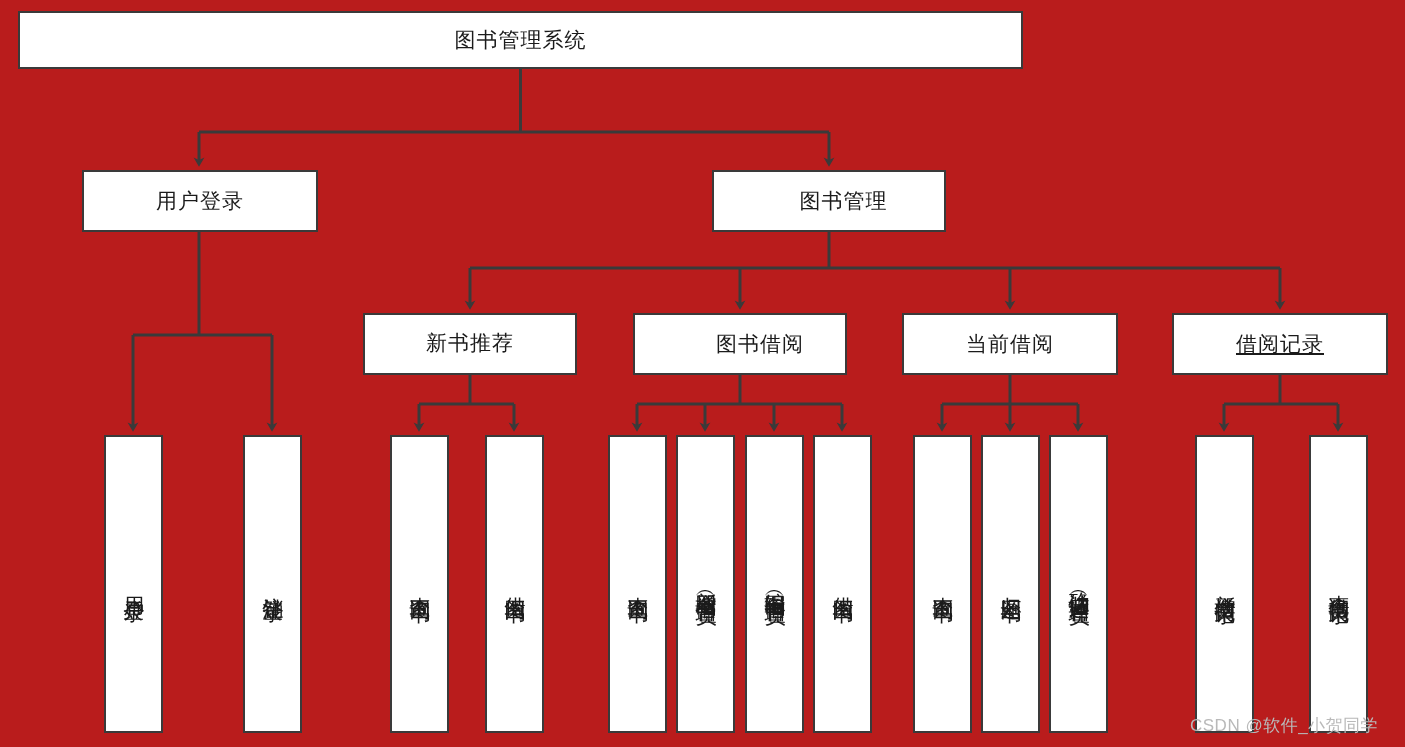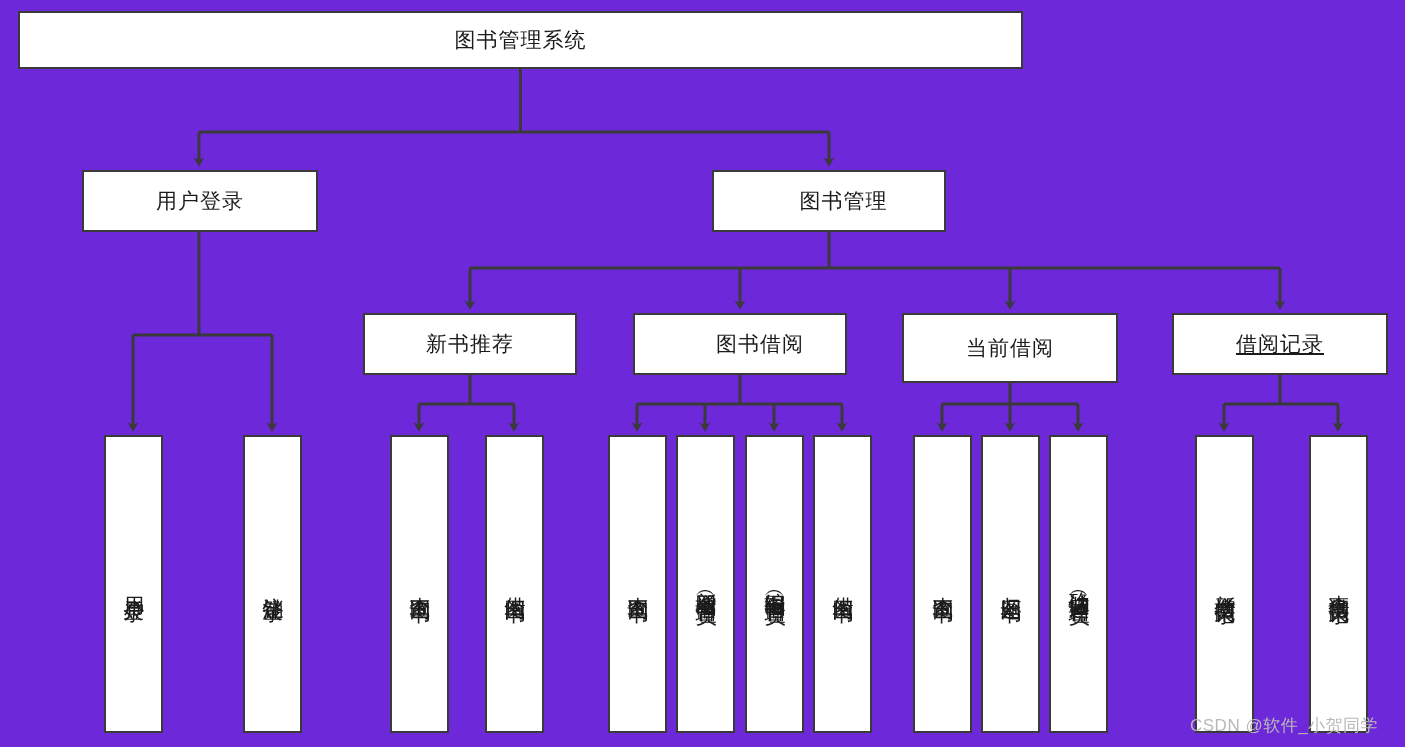--- a/index.html
+++ b/index.html
@@ -7,21 +7,21 @@
     padding: 0;
     background: #ffffff;
   }
   body {
     font-family: "Liberation Sans", "DejaVu Sans", sans-serif;
   }
   #canvas {
     position: relative;
     width: 1405px;
     height: 747px;
-    background: #6d28d9;
+    background: #b91c1c;
     overflow: hidden;
   }
   svg.edges {
     position: absolute;
     left: 0;
     top: 0;
     width: 1405px;
     height: 747px;
     pointer-events: none;
   }
@@ -126,29 +126,29 @@
   </div>
 
   <div class="node horiz" style="left:82px; top:170px; width:236px; height:62px;">
     <span class="htext">用户登录</span>
   </div>
 
   <div class="node horiz" style="left:712px; top:170px; width:234px; height:62px;padding-left:29px;">
     <span class="htext">图书管理</span>
   </div>
 
-  <div class="node horiz" style="left:363px; top:313px; width:214px; height:62px;">
+  <div class="node horiz" style="left:363px; top:313px; width:214px; height:62px;font-family:Liberation Serif, serif;">
     <span class="htext">新书推荐</span>
   </div>
 
   <div class="node horiz" style="left:633px; top:313px; width:214px; height:62px;padding-left:40px;">
     <span class="htext">图书借阅</span>
   </div>
 
-  <div class="node horiz" style="left:902px; top:313px; width:216px; height:70px;">
+  <div class="node horiz" style="left:902px; top:313px; width:216px; height:62px;">
     <span class="htext">当前借阅</span>
   </div>
 
   <div class="node horiz" style="left:1172px; top:313px; width:216px; height:62px;text-decoration:underline;">
     <span class="htext">借阅记录</span>
   </div>
 
   <div class="node vert" style="left:104px; top:435px; width:59px; height:298px;">
     <span class="vtext">用户登录</span>
   </div>

